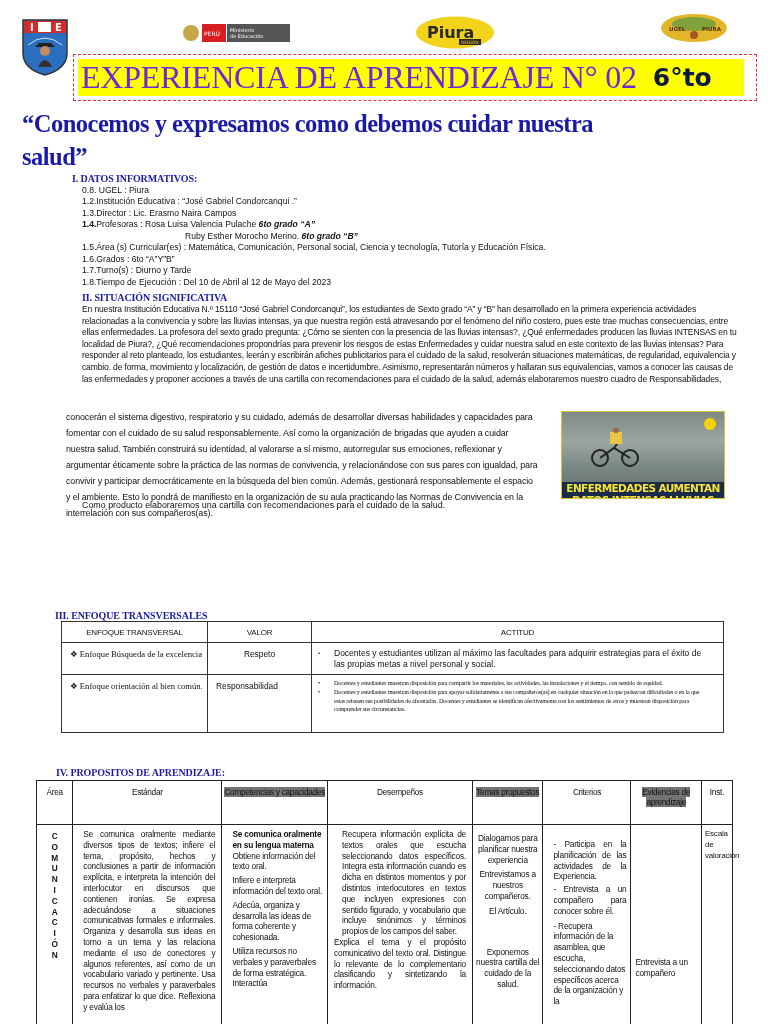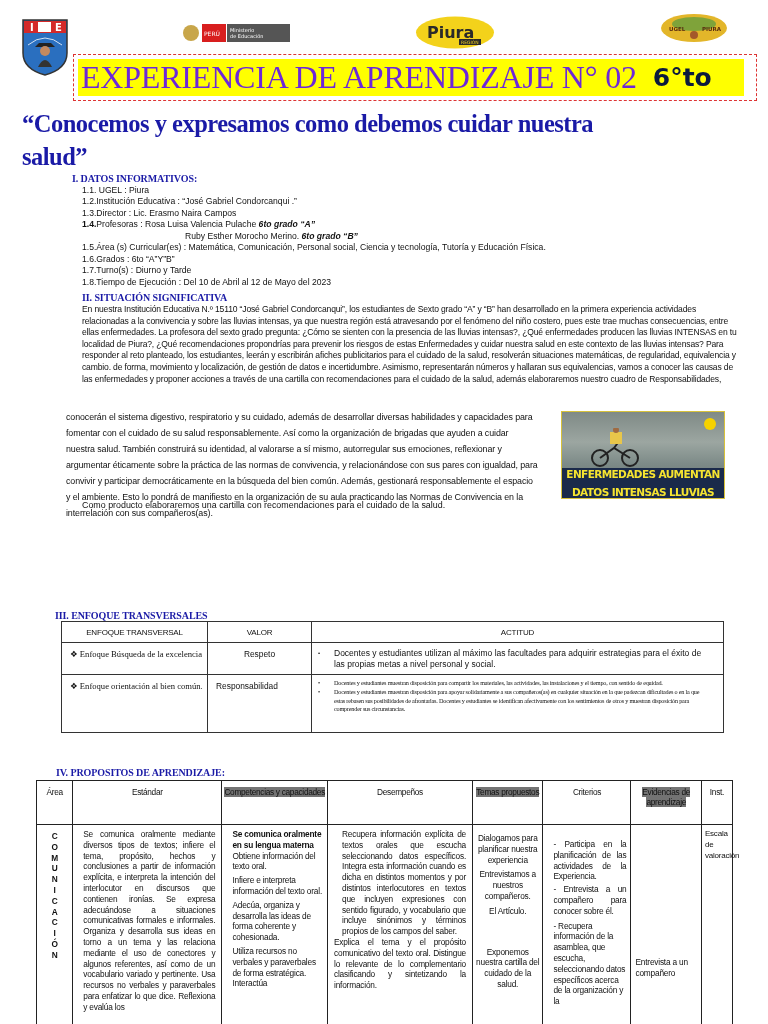--- a/index.html
+++ b/index.html
@@ -24,21 +24,21 @@
   .datos .indent { margin-left: 113px; }
   .grade-i { font-style: italic; font-weight: bold; }
 
   .sit-head { position: absolute; left: 82px; top: 292px; }
   .sit-text { position: absolute; left: 82px; top: 304px; width: 660px; font-size: 8.55px; line-height: 11.6px; text-align: left; letter-spacing: -0.15px; }
   .sit-text2 { position: absolute; left: 66px; top: 409px; width: 472px; font-size: 8.9px; line-height: 16px; letter-spacing: -0.1px; }
   .sit-last { position: absolute; left: 82px; top: 500px; width: 470px; font-size: 8.9px; line-height: 11.7px; }
 
   .news-img { position: absolute; left: 561px; top: 411px; width: 164px; height: 88px; border: 1px solid #d8c23a; background: linear-gradient(180deg, #7f8a86 0%, #9ca6a1 35%, #7d8b88 60%, #5e6a68 100%); overflow: hidden; }
   .news-img .cyclist { position: absolute; left: 28px; top: 16px; width: 52px; height: 40px; }
-  .news-img .caption { position: absolute; left: 0; right: 0; bottom: 0; height: 30px; background: #1a2a4a; display: flex; flex-direction: column; justify-content: space-between; align-items: center; }
+  .news-img .caption { position: absolute; left: 0; right: 0; bottom: 0; height: 16px; background: #1a2a4a; display: flex; flex-direction: column; justify-content: flex-start; align-items: center; }
   .news-img .caption span { font-family: "DejaVu Sans", sans-serif; font-weight: bold; font-size: 10.5px; line-height: 12px; color: #f6e430; letter-spacing: -0.6px; white-space: nowrap; }
   .news-img .badge { position: absolute; right: 8px; top: 6px; width: 12px; height: 12px; border-radius: 50%; background: #f6d200; }
 
   .enf-head { position: absolute; left: 55px; top: 610px; }
   table { border-collapse: collapse; }
   .enf-table { position: absolute; left: 61px; top: 621px; width: 663px; font-size: 8px; }
   .enf-table td, .enf-table th { border: 1px solid #333; vertical-align: top; }
   .enf-table th { font-weight: normal; font-size: 8px; height: 21px; vertical-align: middle; letter-spacing: -0.2px; }
   .enf-table .serif { font-family: "Liberation Serif", serif; font-size: 8.6px; line-height: 11px; padding: 6px 4px 0 8px; }
   .enf-table ul { list-style: none; }
@@ -106,21 +106,21 @@
   <div class="title-strip">
     <span class="title-main">EXPERIENCIA DE APRENDIZAJE N° 02</span>
     <span class="title-grade">6°to</span>
   </div>
 </div>
 
 <div class="subtitle">“Conocemos y expresamos como debemos cuidar nuestra salud”</div>
 
 <div class="datos">
   <div class="section-head">I. DATOS INFORMATIVOS:</div>
-  <div class="item">1.1. UGEL : Piura</div>
+  <div class="item">0.8. UGEL : Piura</div>
   <div class="item">1.2.Institución Educativa : “José Gabriel Condorcanqui .”</div>
   <div class="item">1.3.Director : Lic. Erasmo Naira Campos</div>
   <div class="item"><b>1.4.</b><span>Profesoras : Rosa Luisa Valencia Pulache </span><span class="grade-i">6to grado “A”</span></div>
   <div class="item indent"><span>Ruby Esther Morocho Merino. </span><span class="grade-i">6to grado “B”</span></div>
   <div class="item">1.5.Área (s) Curricular(es) : Matemática, Comunicación, Personal social, Ciencia y tecnología, Tutoría y Educación Física.</div>
   <div class="item">1.6.Grados : 6to “A”Y”B”</div>
   <div class="item">1.7.Turno(s) : Diurno y Tarde</div>
   <div class="item">1.8.Tiempo de Ejecución : Del 10 de Abril al 12 de Mayo del 2023</div>
 </div>
 

